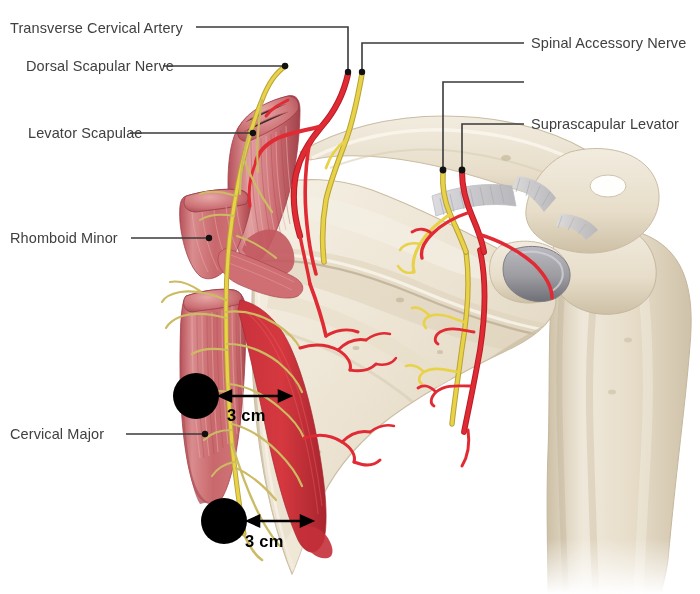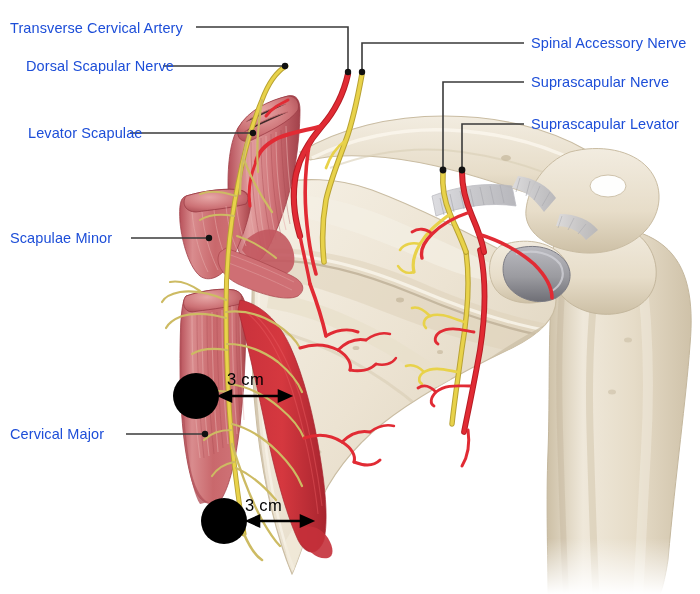--- a/index.html
+++ b/index.html
@@ -1,24 +1,24 @@
 <!DOCTYPE html>
 <html><head>
 <meta charset="utf-8">
 <style>
   html,body{margin:0;padding:0;background:#ffffff;}
   body{width:700px;height:594px;overflow:hidden;
        font-family:"Liberation Sans","DejaVu Sans",sans-serif;}
   #stage{position:relative;width:700px;height:594px;background:#fff;}
   #art{position:absolute;left:0;top:0;width:700px;height:594px;}
-  .lbl{position:absolute;font-size:14.5px;color:#1d4ed8;white-space:nowrap;
+  .lbl{position:absolute;font-size:14.5px;color:#404040;white-space:nowrap;
        letter-spacing:.1px;line-height:1;}
   .lbl.r{text-align:center;}
-  .dimtxt{position:absolute;font-size:16.5px;font-weight:normal;color:#000;
-          white-space:nowrap;letter-spacing:.3px;}
+  .dimtxt{position:absolute;font-size:16.5px;font-weight:bold;color:#000;
+          white-space:nowrap;letter-spacing:.3px;margin-top:36px;}
 </style>
 </head>
 <body>
 
 <div id="stage">
 
   <svg id="art" viewBox="0 0 700 594">
     <defs>
       <linearGradient id="gBone" x1="0" y1="0" x2="1" y2="1">
         <stop offset="0" stop-color="#f6f1e6"></stop>
@@ -447,22 +447,21 @@
       <polygon points="290,396 279,391 279,401"></polygon>
       <line x1="250" y1="521" x2="310" y2="521"></line>
       <polygon points="248,521 259,516 259,526"></polygon>
       <polygon points="312,521 301,516 301,526"></polygon>
     </g>
   </svg>
 
   <div class="lbl" style="left:10px;top:21px">Transverse Cervical Artery</div>
   <div class="lbl" style="left:26px;top:59px">Dorsal Scapular Nerve</div>
   <div class="lbl" style="left:28px;top:126px">Levator Scapulae</div>
-  <div class="lbl" style="left:10px;top:231px">Scapulae Minor</div>
+  <div class="lbl" style="left:10px;top:231px">Rhomboid Minor</div>
   <div class="lbl" style="left:10px;top:427px">Cervical Major</div>
 
   <div class="lbl r" style="left:531px;top:36px">Spinal Accessory Nerve</div>
-  <div class="lbl r" style="left:531px;top:75px">Suprascapular Nerve</div>
   <div class="lbl r" style="left:531px;top:117px">Suprascapular Levator</div>
 
   <div class="dimtxt" style="left:227px;top:370px">3 cm</div>
   <div class="dimtxt" style="left:245px;top:496px">3 cm</div>
 </div>
 
 </body></html>

